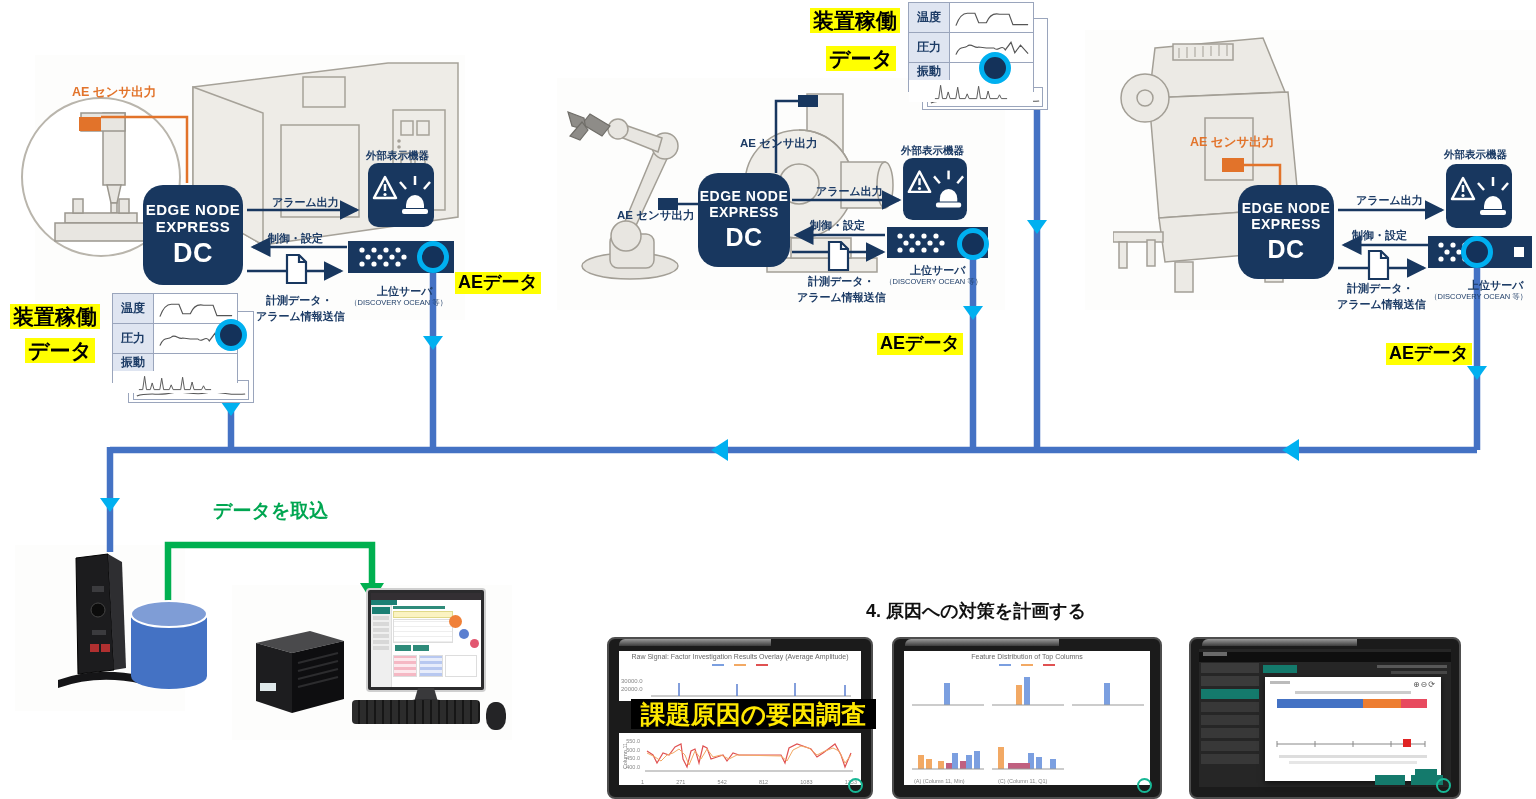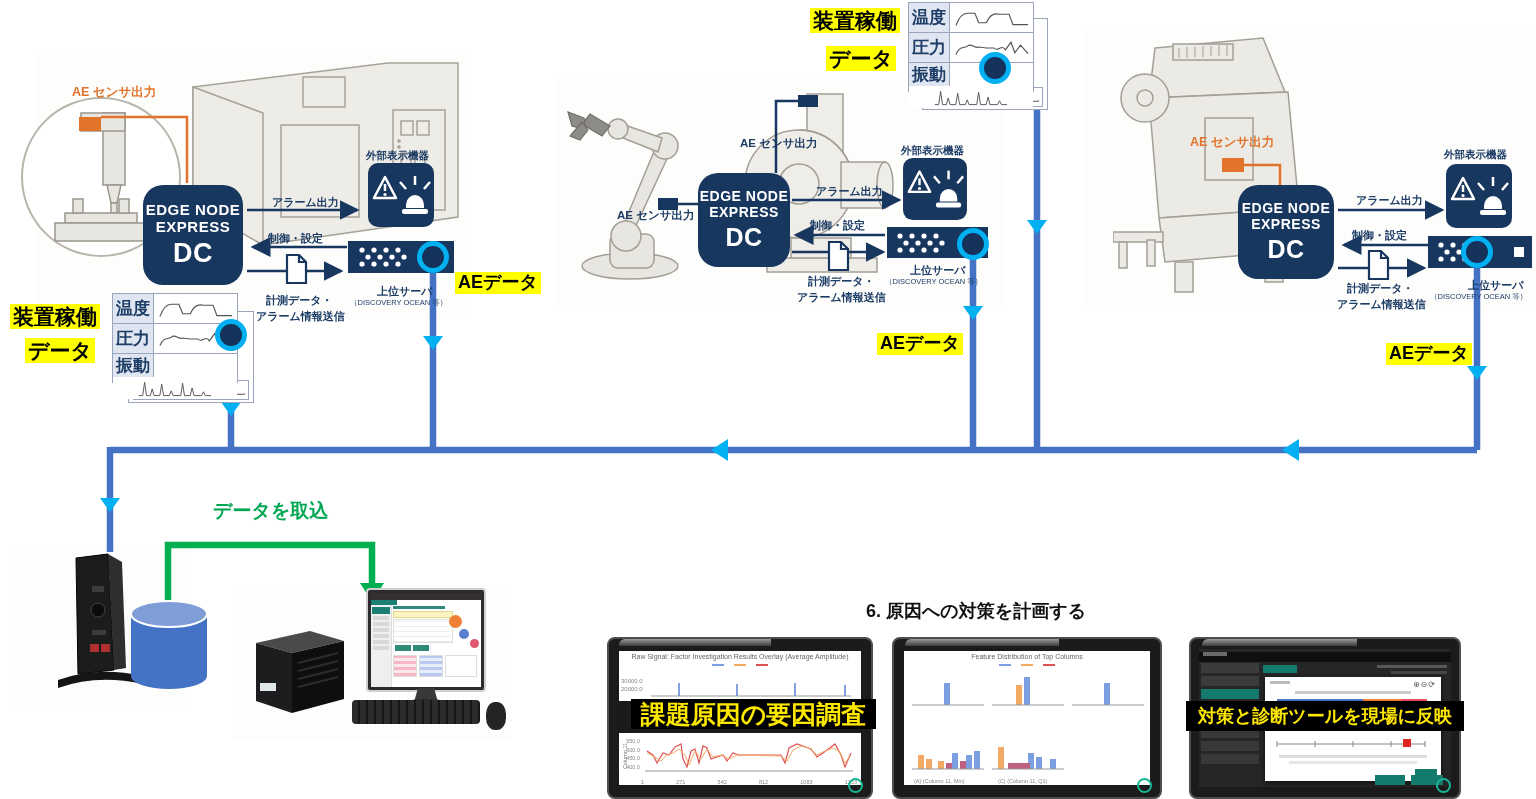--- a/index.html
+++ b/index.html
@@ -15,21 +15,21 @@
            flex-direction:column;align-items:center;justify-content:center;font-weight:bold;
            z-index:7;letter-spacing:.5px;}
   .edgebox .l1{font-size:15px;} .edgebox .l2{font-size:15px;} .edgebox .l3{font-size:27px;margin-top:3px;}
   .srv{position:absolute;background:#18375f;display:flex;align-items:center;z-index:7;}
   .conn{position:absolute;width:32px;height:32px;border:5px solid #00b0f0;background:#14325a;
         border-radius:50%;box-sizing:border-box;z-index:10;}
   .spanel{position:absolute;background:#fff;border:1px solid #9aa5bc;z-index:6;}
   .srow{display:flex;height:29px;border-bottom:1px solid #9aa5bc;}
   .srow:last-child{border-bottom:none;flex-direction:column;}
   .srow .lab{width:40px;background:#dfe5f1;border-right:1px solid #9aa5bc;color:#1d3c66;
-             font-size:17px;font-weight:bold;display:flex;align-items:center;justify-content:center;}
+             font-size:12px;font-weight:bold;display:flex;align-items:center;justify-content:center;}
   .srow .chart{flex:1;background:#fff;display:flex;align-items:center;justify-content:center;}
   .title-blue{position:absolute;color:#0e66c6;font-weight:bold;font-size:28px;white-space:nowrap;z-index:9;}
   .stephead{position:absolute;background:#fff;color:#111;font-weight:bold;font-size:18px;
             text-align:center;line-height:34px;z-index:9;white-space:nowrap;}
   .panel{position:absolute;background:#1b1b1b;border:2px solid #4e4e4e;border-radius:8px;z-index:5;}
   .panel::before{content:'';position:absolute;left:4%;top:0;width:58%;height:7px;
                  background:linear-gradient(#9a9a9a,#3c3c3c);border-radius:6px 0 0 0;}
   .cap{position:absolute;left:-5px;right:-5px;background:#000;color:#ffe800;font-weight:bold;
        display:flex;align-items:center;justify-content:center;z-index:6;white-space:nowrap;}
   .pwhite{position:absolute;background:#fff;}
@@ -501,21 +501,21 @@
       <div style="position:absolute;left:74px;top:62px;width:30px;height:20px;background:#fff;border:1px solid #ddd;"></div>
     </div>
   </div>
   <svg class="abs" style="left:398px;top:688px;z-index:5;" width="56" height="26">
     <polygon points="20,0 36,0 40,14 16,14" fill="#39393b"></polygon>
     <ellipse cx="28" cy="18" rx="28" ry="7" fill="#2a2a2c"></ellipse>
   </svg>
   <div class="kbd" style="left:352px;top:700px;width:128px;height:24px;z-index:6;"></div>
   <div class="abs" style="left:486px;top:702px;width:20px;height:28px;background:#242426;border-radius:9px/12px;z-index:6;"></div>
 
-  <div class="stephead" style="left:865px;top:594px;width:222px;height:34px;">6. 原因への対策を計画する</div>
+  <div class="stephead" style="left:865px;top:594px;width:222px;height:34px;">4. 原因への対策を計画する</div>
 
   <div class="panel" style="left:607px;top:637px;width:262px;height:158px;">
     <div class="pwhite" style="left:10px;top:12px;width:242px;height:50px;">
       <div class="tinytitle">Raw Signal: Factor Investigation Results Overlay (Average Amplitude)</div>
       <div class="legend">
         <i style="background:#7b9fe0;"></i>
           <i style="background:#f2a964;"></i>
           <i style="background:#e05252;"></i>
       </div>
       <div style="position:absolute;left:2px;top:26px;font-size:6px;color:#888;line-height:1.4;">
@@ -650,17 +650,16 @@
             </g>
           <rect x="128" y="0" width="8" height="8" fill="#e02424"></rect>
         </svg>
         <div style="position:absolute;left:14px;top:78px;right:14px;height:3px;background:#ddd;"></div>
         <div style="position:absolute;left:24px;top:84px;right:24px;height:3px;background:#e6e6e6;"></div>
         <div style="position:absolute;right:4px;bottom:3px;width:22px;height:9px;background:#147a6c;"></div>
       </div>
       <div style="position:absolute;right:46px;bottom:2px;width:30px;height:10px;background:#147a6c;"></div>
       <div style="position:absolute;right:8px;bottom:2px;width:32px;height:10px;background:#147a6c;"></div>
     </div>
-    <div class="cap" style="top:62px;height:30px;font-size:18px;">対策と診断ツールを現場に反映</div>
     <div class="tealring" style="right:8px;bottom:4px;"></div>
   </div>
 
 </div>
 
 </body></html>

